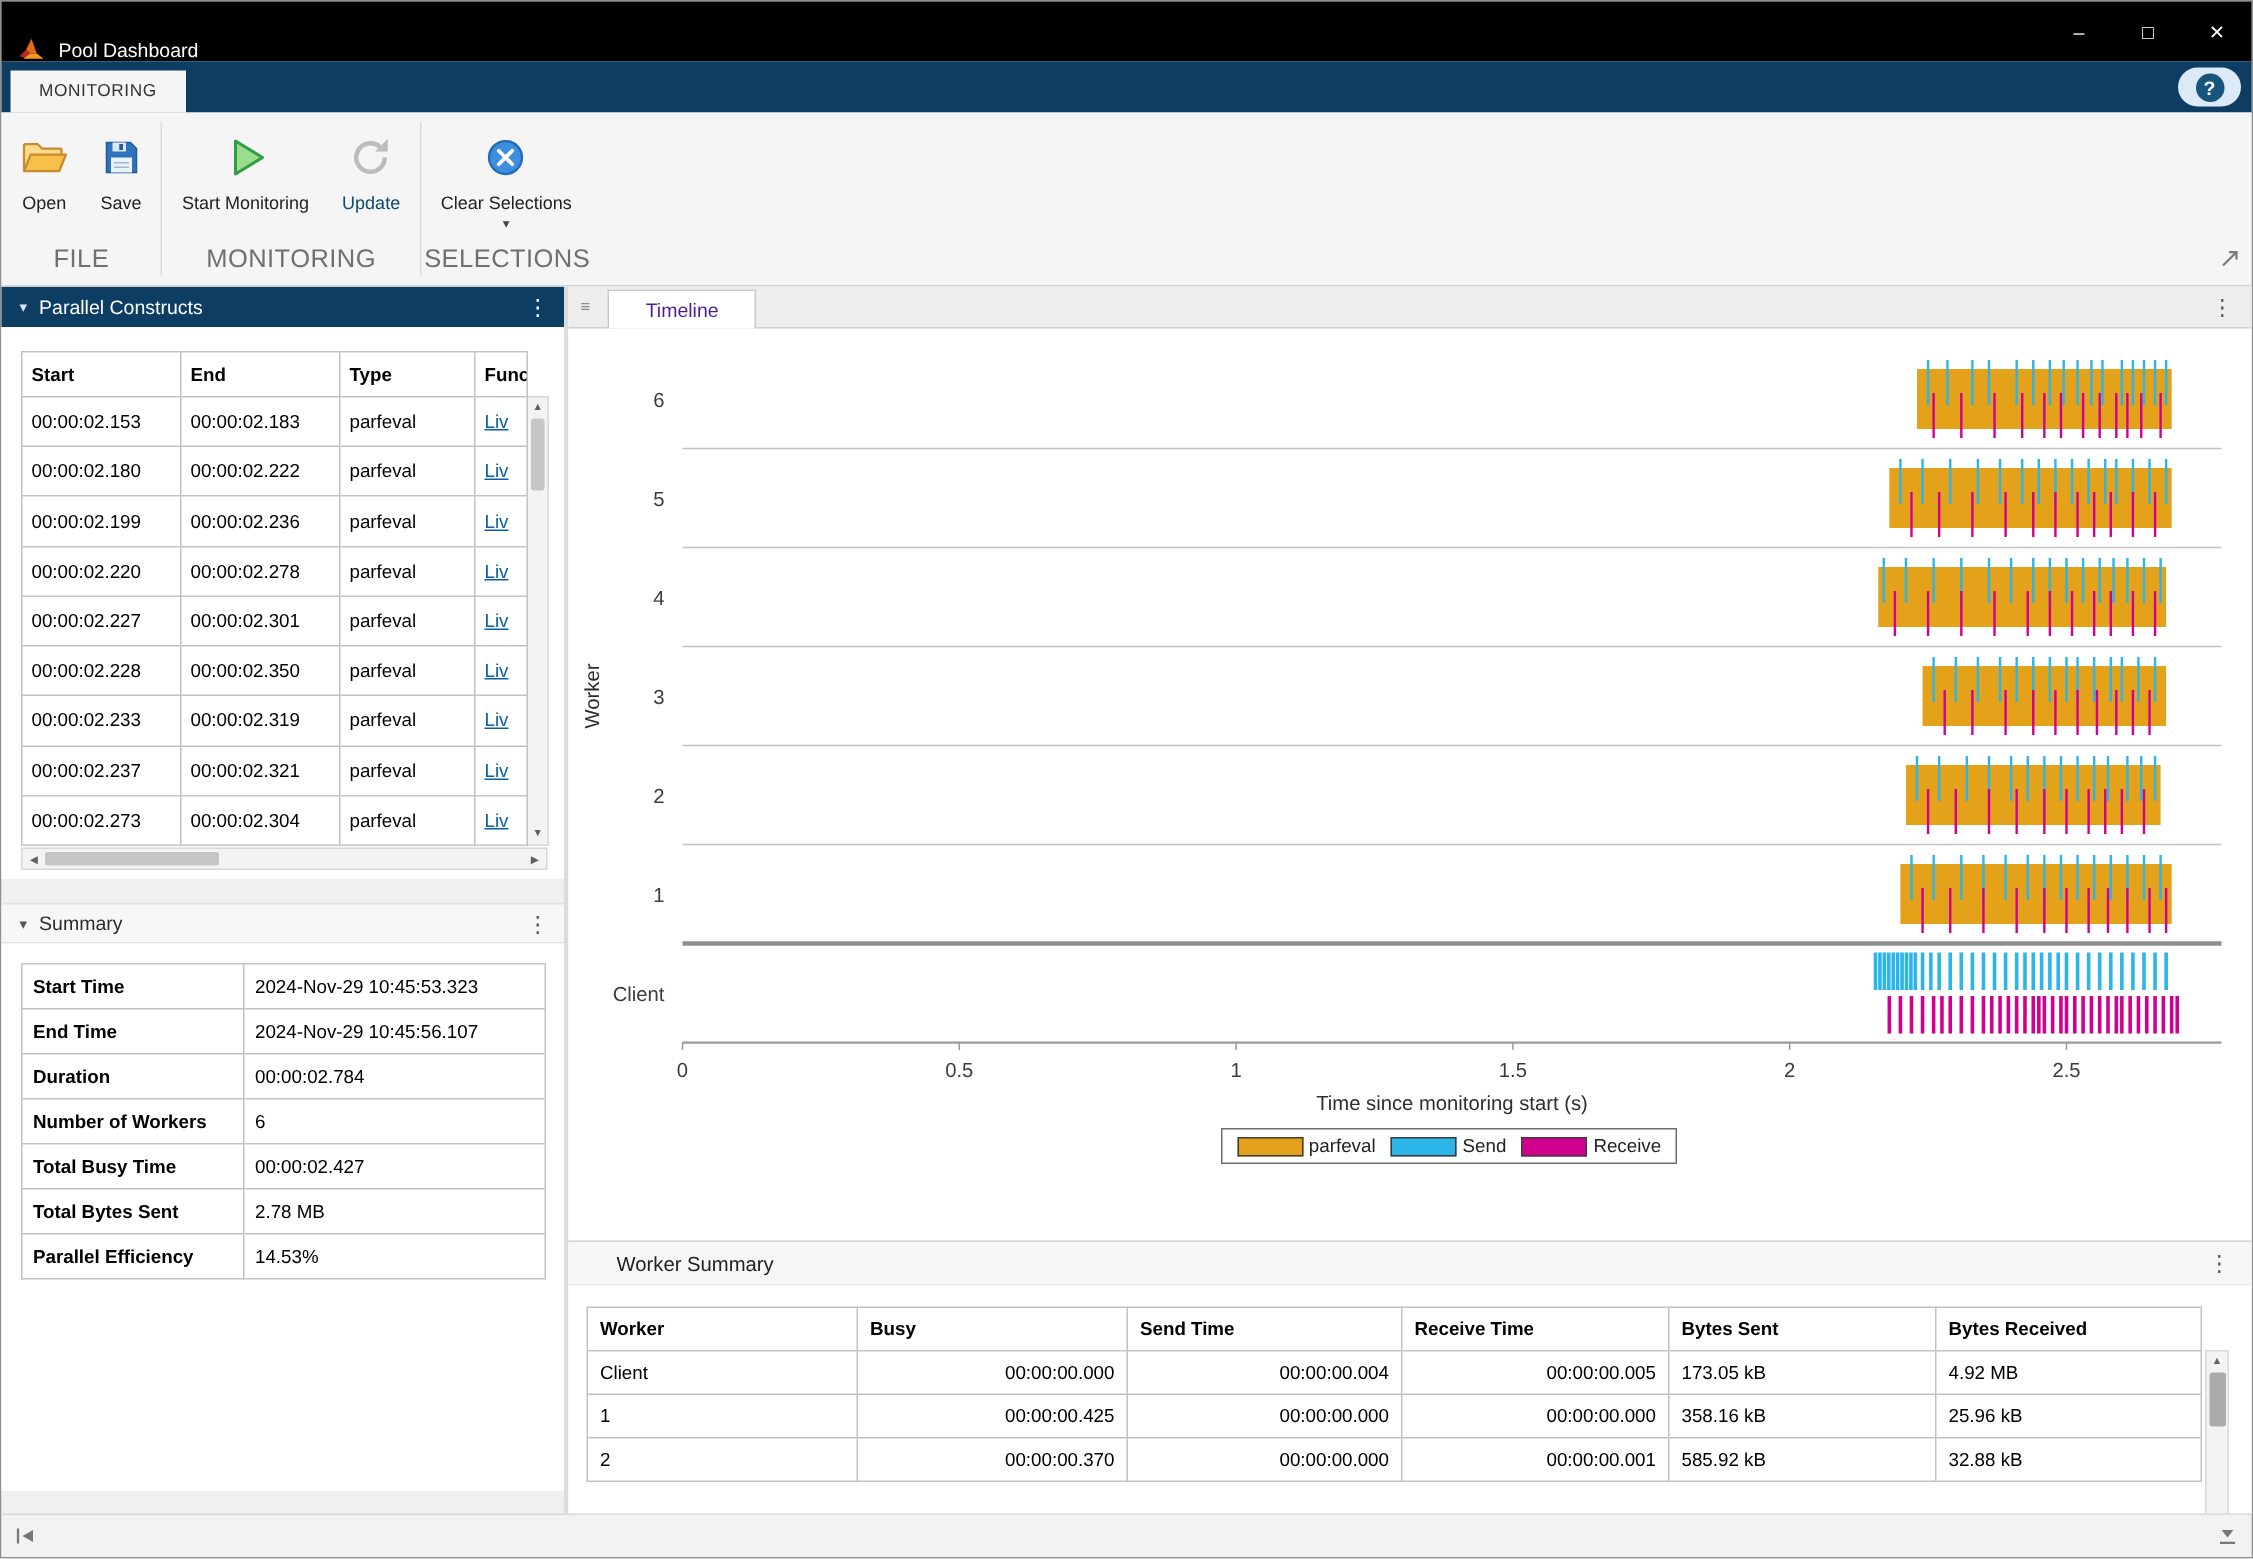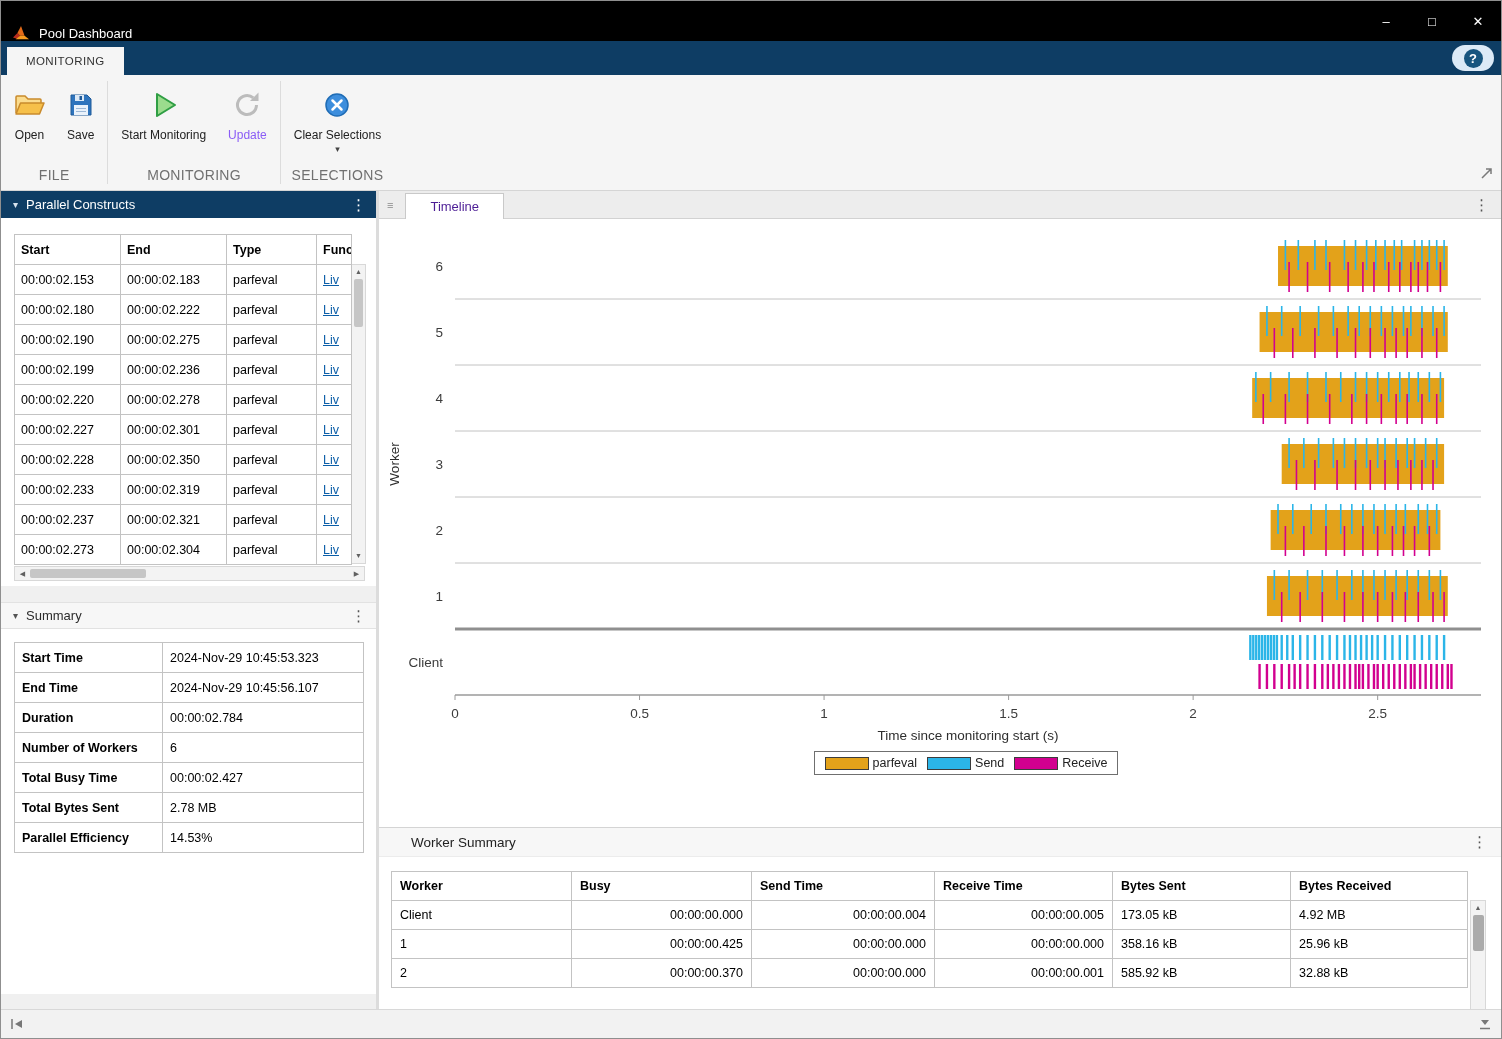--- a/index.html
+++ b/index.html
@@ -19,22 +19,22 @@
   .ribbon-tab { height:28px; display:flex; align-items:center; padding:0 19px; margin-left:6px; background:#f5f5f5; color:#333; font-size:11.5px; letter-spacing:.4px; }
   .help-btn { position:absolute; right:7px; top:4px; width:42px; height:26px; background:#dceaf7; border-radius:13px; display:flex; align-items:center; justify-content:center; cursor:default; }
   .help-circle { width:19px; height:19px; border-radius:50%; background:#17557f; color:#fff; font-size:13px; font-weight:bold; display:flex; align-items:center; justify-content:center; }
 
   
   .toolbar { height:116px; background:#f5f5f5; display:flex; border-bottom:1px solid #d5d5d5; flex:0 0 auto; position:relative; }
   .tb-group { display:flex; flex-direction:column; padding:4px 2px 0; }
   .tb-buttons { display:flex; flex:1; align-items:flex-start; }
   .tb-btn { display:flex; flex-direction:column; align-items:center; padding:8px 11px 2px; font-size:12px; color:#222; cursor:default; }
   .tb-btn .icon { height:36px; display:flex; align-items:center; justify-content:center; margin-bottom:5px; }
-  .tb-btn.disabled { color:#8b5cf6; }
-  .tb-group-label { text-align:center; font-size:14px; color:#707070; padding:6px 0 7px; letter-spacing:.3px; }
+  .tb-btn.disabled { color:#0c4a6e; }
+  .tb-group-label { text-align:center; font-size:17px; color:#707070; padding:6px 0 7px; letter-spacing:.3px; }
   .tb-sep { width:1px; background:#dcdcdc; margin:6px 0; }
   .dd-arrow { font-size:9px; color:#444; margin-top:2px; }
   .expand-icon-wrap { position:absolute; right:8px; bottom:6px; }
 
   
   .main { flex:1; display:flex; min-height:0; }
   .left-panel { width:375px; flex:0 0 auto; background:#f0f0f0; display:flex; flex-direction:column; }
   .splitter { width:3px; background:#dcdcdc; flex:0 0 auto; }
   .right-panel { flex:1; min-width:0; display:flex; flex-direction:column; background:#fff; }
 
@@ -239,26 +239,20 @@
             <tbody id="pc-body">
                 <tr>
                   <td>00:00:02.153</td>
                   <td>00:00:02.183</td>
                   <td>parfeval</td>
                   <td><a class="link">Liv</a></td>
                 </tr>
                 <tr>
                   <td>00:00:02.180</td>
                   <td>00:00:02.222</td>
-                  <td>parfeval</td>
-                  <td><a class="link">Liv</a></td>
-                </tr>
-                <tr>
-                  <td>00:00:02.190</td>
-                  <td>00:00:02.275</td>
                   <td>parfeval</td>
                   <td><a class="link">Liv</a></td>
                 </tr>
                 <tr>
                   <td>00:00:02.199</td>
                   <td>00:00:02.236</td>
                   <td>parfeval</td>
                   <td><a class="link">Liv</a></td>
                 </tr>
                 <tr>

